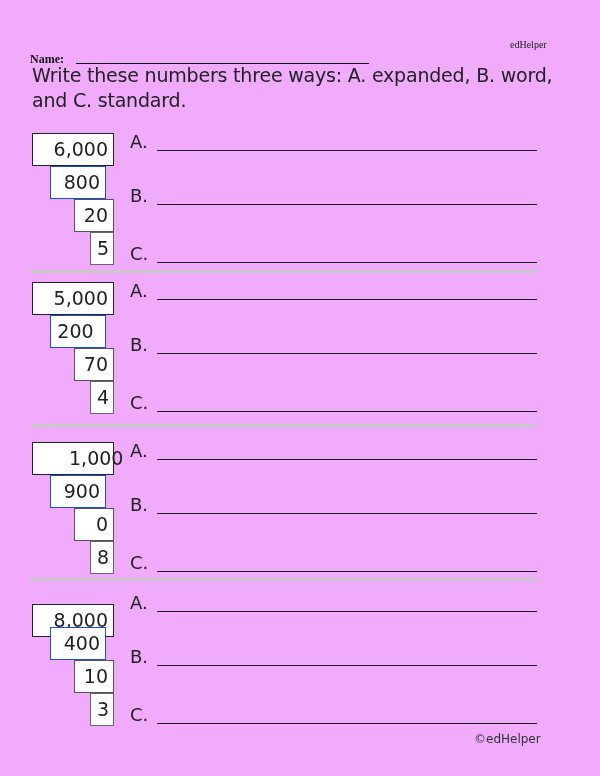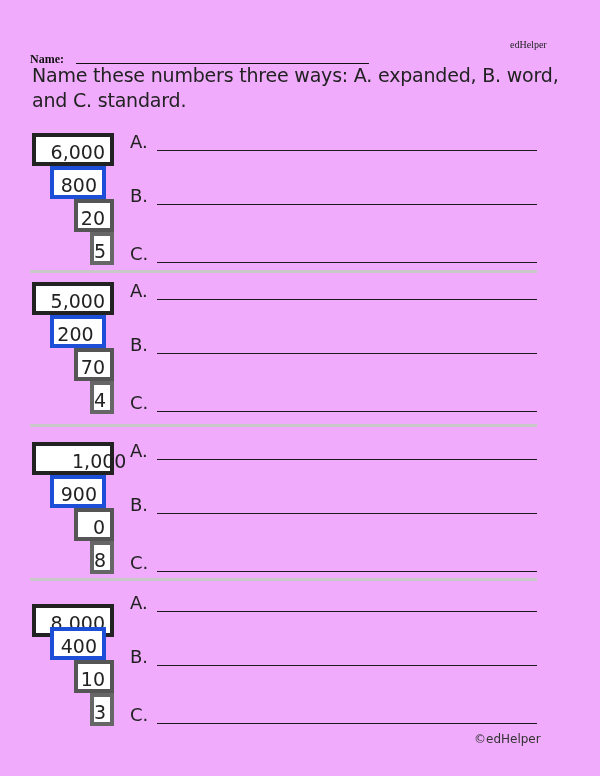--- a/index.html
+++ b/index.html
@@ -64,21 +64,21 @@
       letter-spacing: -0.2px;
     }
     .section {
       position: absolute;
       left: 0;
       width: 600px;
     }
     .box {
       position: absolute;
       box-sizing: border-box;
-      border: 4px solid #1d4ed8;
+      border: 1px solid #1d4ed8;
       background: #fff;
       font-family: "DejaVu Sans", sans-serif;
       font-size: 19px;
       color: #222;
       text-align: right;
       padding-right: 5px;
       line-height: 30px;
       height: 33px;
     }
     .box.b1 { left: 32px; width: 82px; border-color:#222; }
@@ -129,21 +129,21 @@
 
 <div class="page">
 
   <div class="brand-top">edHelper</div>
 
   <div class="name-row">
     <span class="name-label">Name:</span>
     <span class="name-line"></span>
   </div>
 
-  <div class="instructions">Name these numbers three ways: A. expanded, B. word, and C. standard.</div>
+  <div class="instructions">Write these numbers three ways: A. expanded, B. word, and C. standard.</div>
 
   <div class="section" style="top:133px;">
     <div class="box b1" style="top:0px;">6,000</div>
     <div class="box b2" style="top:33px;">800</div>
     <div class="box b3" style="top:66px;">20</div>
     <div class="box b4" style="top:99px;">5</div>
 
     <div class="answer" style="top:-2px;">
       <span class="answer-label">A.</span>
       <span class="answer-line"></span>

